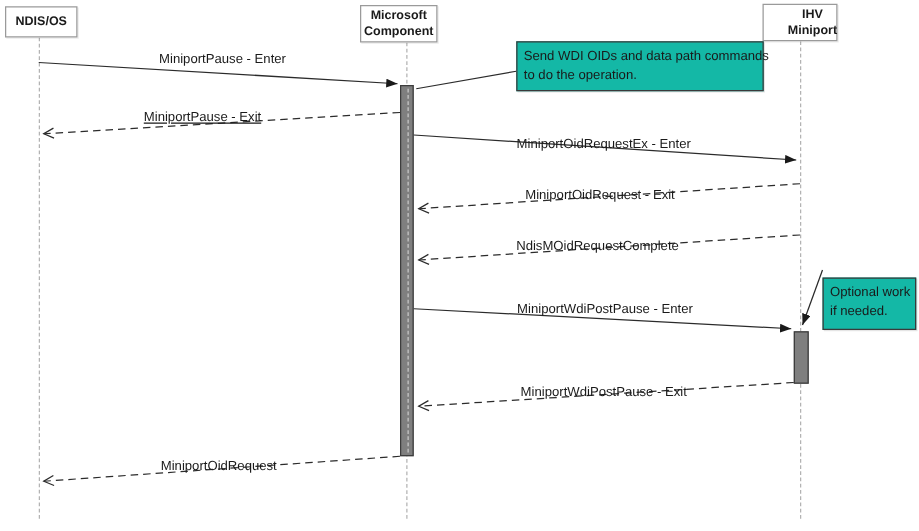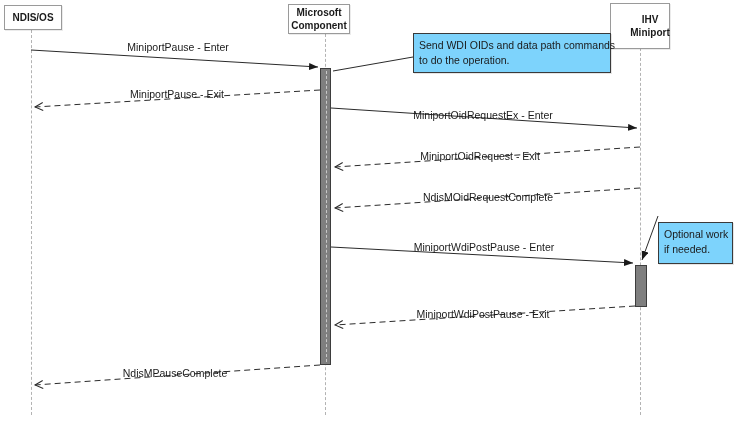--- a/index.html
+++ b/index.html
@@ -23,21 +23,21 @@
   }
   .bar.with-dash::after{
     content:"";position:absolute;left:50%;top:2px;bottom:2px;
     border-left:1px dashed #c9c9c9;
   }
   .mlabel{
     position:absolute;transform:translateX(-50%);white-space:nowrap;
     font-size:10.5px;z-index:4;
   }
   .note{
-    position:absolute;background:#7dd3fc;border:1px solid #3a3a3a;
+    position:absolute;background:#14b8a6;border:1px solid #3a3a3a;
     font-size:10.5px;line-height:15px;padding:4px 5px;box-sizing:border-box;
     z-index:5;box-shadow:1px 1px 0 rgba(0,0,0,0.10);
   }
   .note div{white-space:nowrap;}
 </style>
 </head>
 <body>
 
 <div class="stage">
 
@@ -70,32 +70,32 @@
     <line x1="413" y1="57" x2="333" y2="71" stroke="#2b2b2b" stroke-width="1"></line>
     <line x1="658" y1="216" x2="642" y2="260" stroke="#2b2b2b" stroke-width="1" marker-end="url(#arrow-solid)"></line>
   </svg>
 
   <div class="actor" style="left:4px;top:5px;width:58px;height:25px;">
       <span>NDIS/OS</span>
     </div>
   <div class="actor" style="left:288px;top:4px;width:62px;height:30px;">
       <span>Microsoft Component</span>
     </div>
-  <div class="actor" style="left:610px;top:3px;width:60px;height:46px;padding-left:20px;">
+  <div class="actor" style="left:610px;top:3px;width:60px;height:30px;padding-left:20px;">
       <span>IHV Miniport</span>
     </div>
 
   <div class="mlabel" style="left:178px;top:41px;">MiniportPause - Enter</div>
-  <div class="mlabel" style="left:177px;top:88px;">MiniportPause - Exit</div>
+  <div class="mlabel" style="left:162px;top:88px;text-decoration:underline;">MiniportPause - Exit</div>
   <div class="mlabel" style="left:483px;top:109px;">MiniportOidRequestEx - Enter</div>
   <div class="mlabel" style="left:480px;top:150px;">MiniportOidRequest - Exit</div>
-  <div class="mlabel" style="left:488px;top:191px;">NdisMOidRequestComplete</div>
+  <div class="mlabel" style="left:478px;top:191px;">NdisMOidRequestComplete</div>
   <div class="mlabel" style="left:484px;top:241px;text-align:center;">MiniportWdiPostPause - Enter</div>
   <div class="mlabel" style="left:483px;top:308px;">MiniportWdiPostPause - Exit</div>
-  <div class="mlabel" style="left:175px;top:367px;">NdisMPauseComplete</div>
+  <div class="mlabel" style="left:175px;top:367px;">MiniportOidRequest</div>
 
   <div class="note" style="left:413px;top:33px;width:198px;height:40px;">
     <div>Send WDI OIDs and data path commands</div>
     <div>to do the operation.</div>
   </div>
   <div class="note" style="left:658px;top:193px;width:75px;height:42px;margin-top:29px;">
     <div>Optional work</div>
     <div>if needed.</div>
   </div>
 

